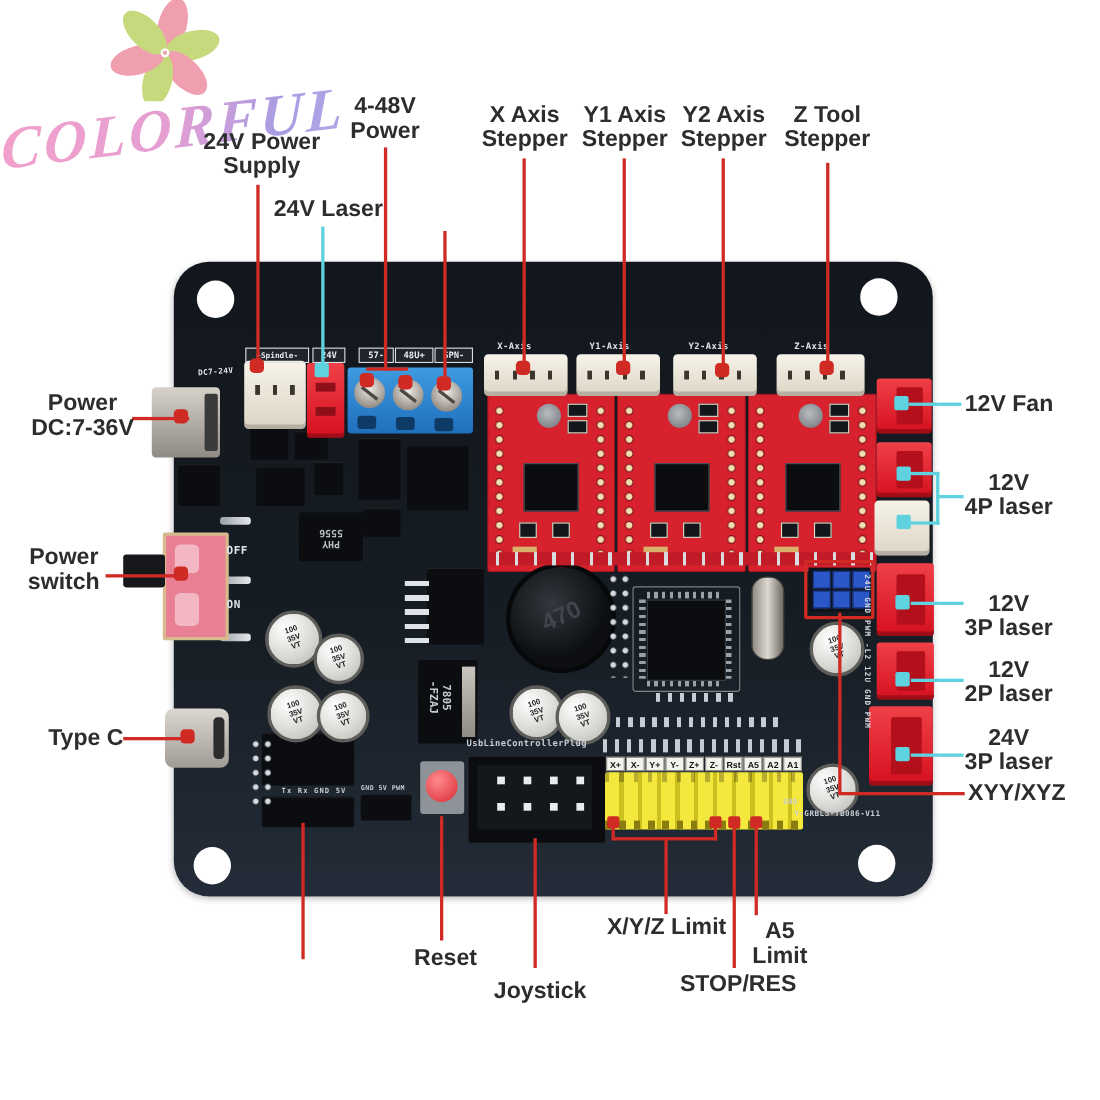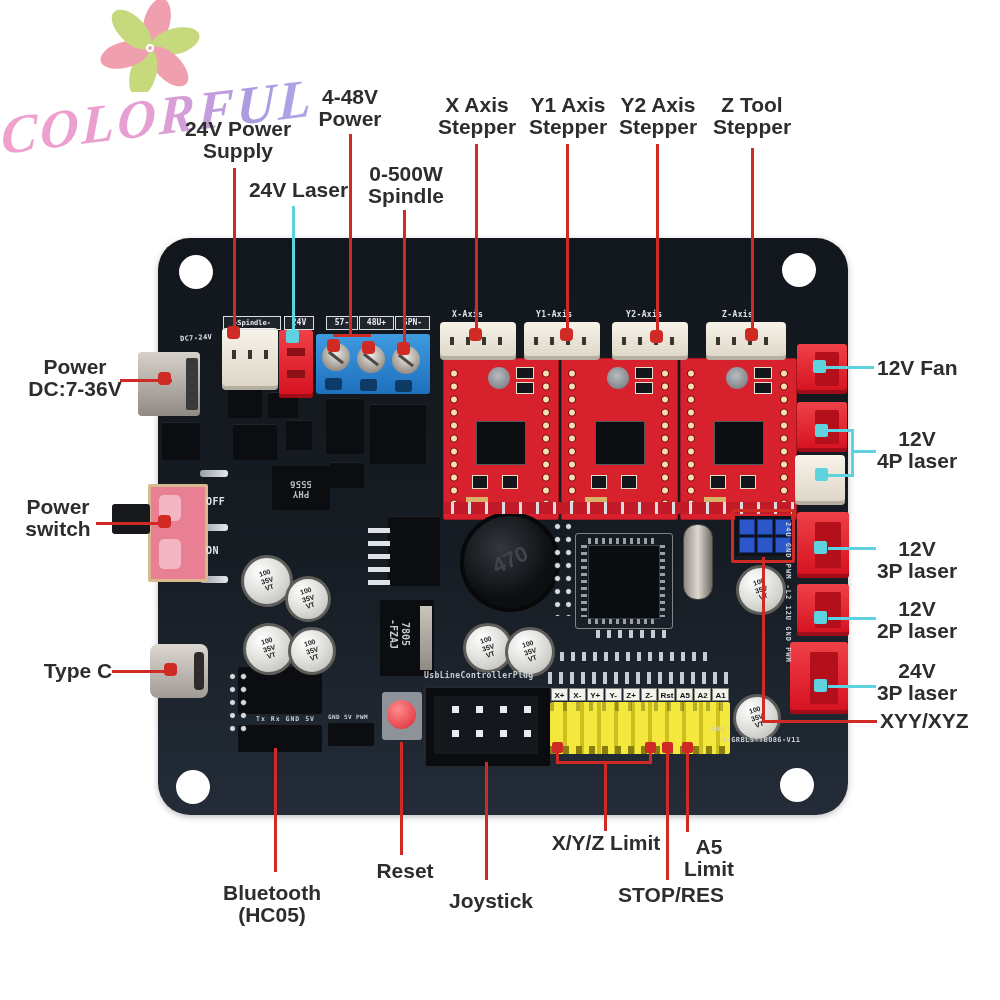--- a/index.html
+++ b/index.html
@@ -338,22 +338,20 @@
   <div class="sqr" style="left:662px;top:742px"></div>
   <div class="lr" style="left:666px;top:752px;width:3px;height:128px"></div>
   <div class="sqr" style="left:682px;top:742px"></div>
   <div class="lr" style="left:686px;top:752px;width:3px;height:80px"></div>
 
   <div class="callout" style="left:158px;top:118px;width:160px">24V Power
 Supply</div>
   <div class="callout" style="left:246px;top:179px;width:105px">24V Laser</div>
   <div class="callout" style="left:300px;top:86px;width:100px">4-48V
 Power</div>
-  <div class="callout" style="left:351px;top:163px;width:110px">0-500W
-Spindle</div>
   <div class="callout" style="left:427px;top:94px;width:100px">X Axis
 Stepper</div>
   <div class="callout" style="left:518px;top:94px;width:100px">Y1 Axis
 Stepper</div>
   <div class="callout" style="left:608px;top:94px;width:100px">Y2 Axis
 Stepper</div>
   <div class="callout" style="left:702px;top:94px;width:100px">Z Tool
 Stepper</div>
   <div class="callout" style="left:15px;top:356px;width:120px">Power
 DC:7-36V</div>
@@ -363,21 +361,19 @@
   <div class="callout" style="left:877px;top:357px;width:110px;text-align:left">12V Fan</div>
   <div class="callout" style="left:872px;top:428px;width:90px">12V
 4P laser</div>
   <div class="callout" style="left:872px;top:538px;width:90px">12V
 3P laser</div>
   <div class="callout" style="left:872px;top:598px;width:90px">12V
 2P laser</div>
   <div class="callout" style="left:872px;top:660px;width:90px">24V
 3P laser</div>
   <div class="callout" style="left:880px;top:710px;width:115px;text-align:left">XYY/XYZ</div>
-  <div class="callout" style="left:212px;top:882px;width:120px">Bluetooth
-(HC05)</div>
   <div class="callout" style="left:374px;top:860px;width:62px">Reset</div>
   <div class="callout" style="left:448px;top:890px;width:86px">Joystick</div>
   <div class="callout" style="left:550px;top:832px;width:112px">X/Y/Z Limit</div>
   <div class="callout" style="left:668px;top:836px;width:82px">A5 Limit</div>
   <div class="callout" style="left:618px;top:884px;width:106px">STOP/RES</div>
 
 </div>
 
 </body></html>

